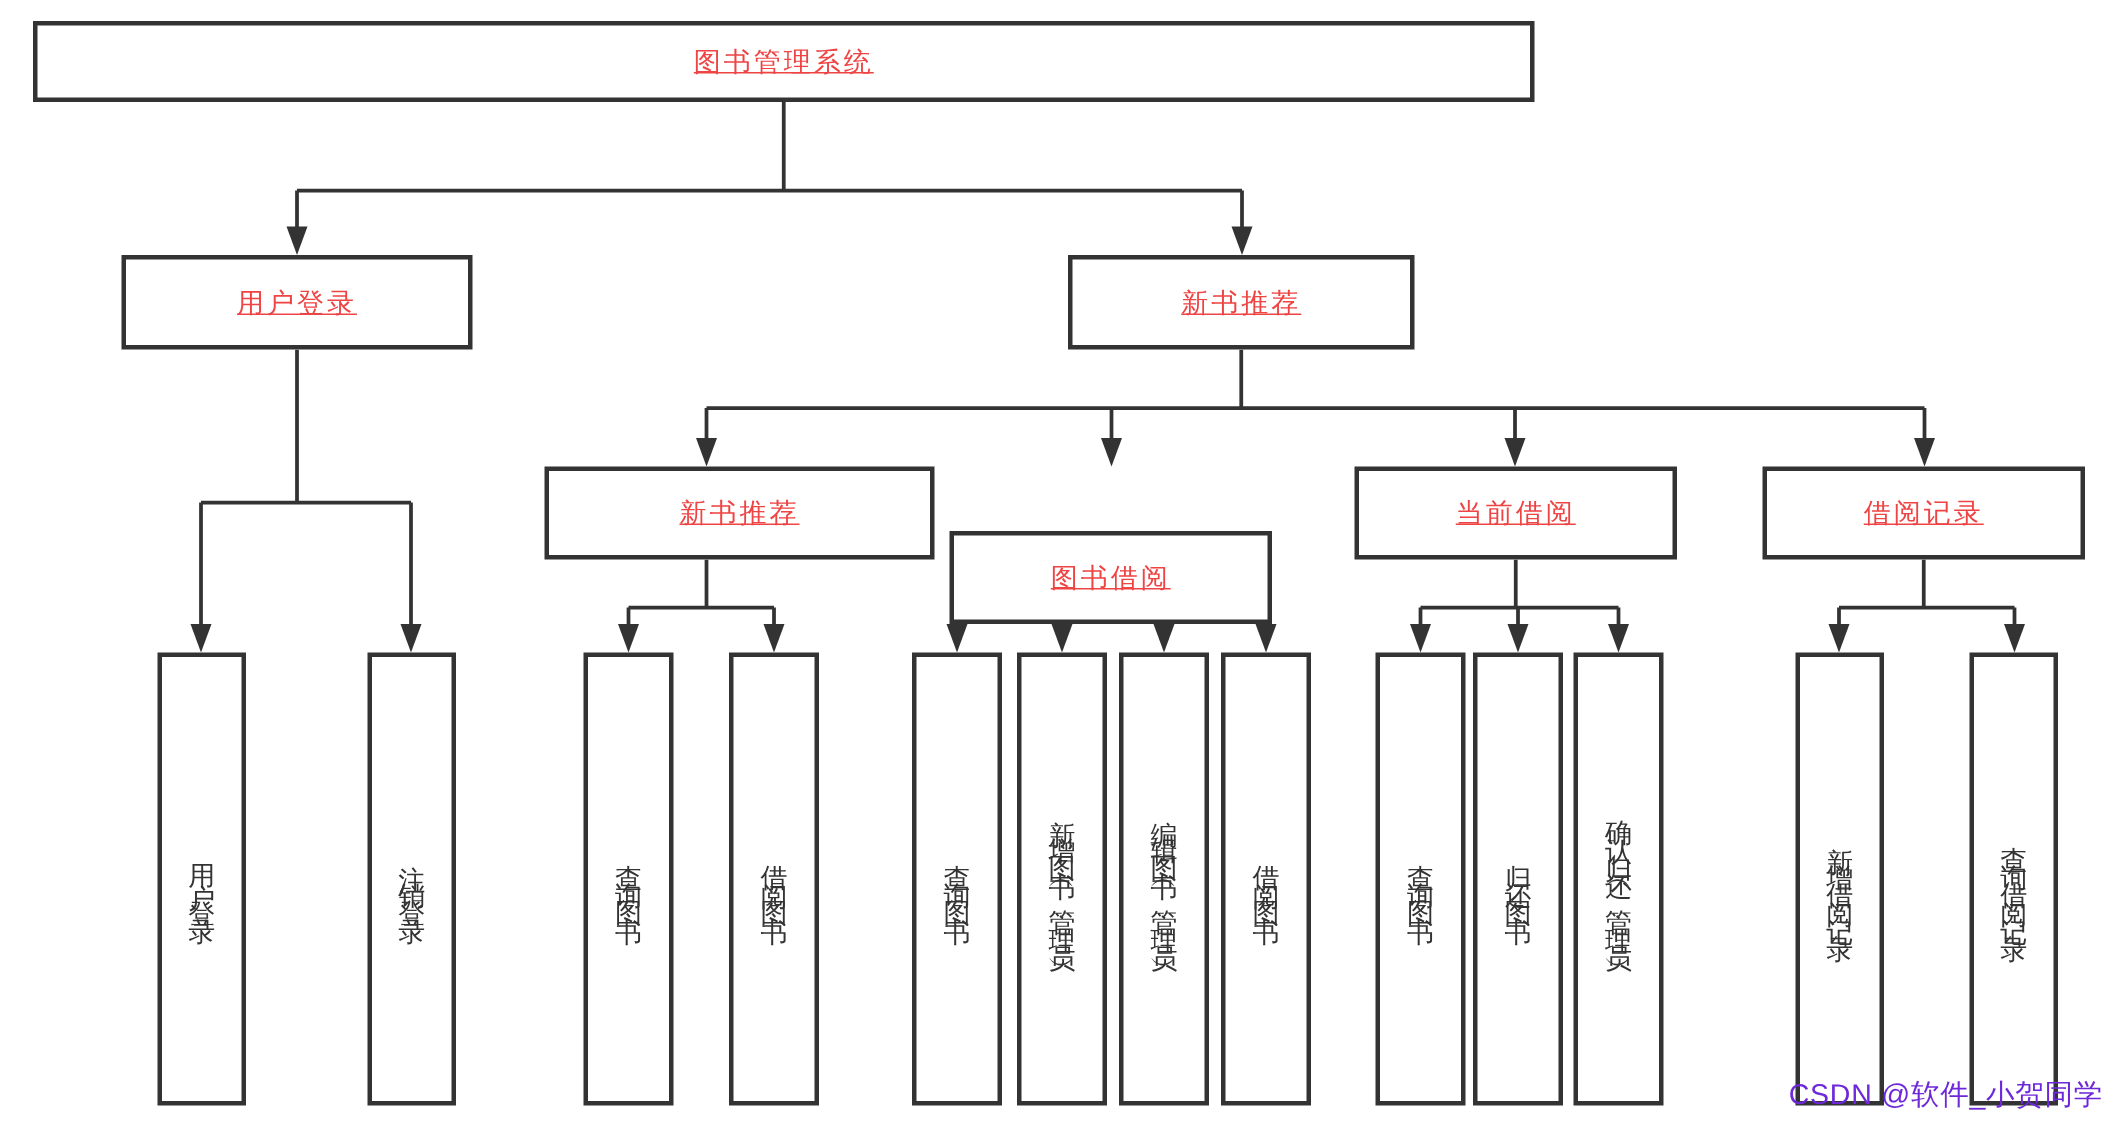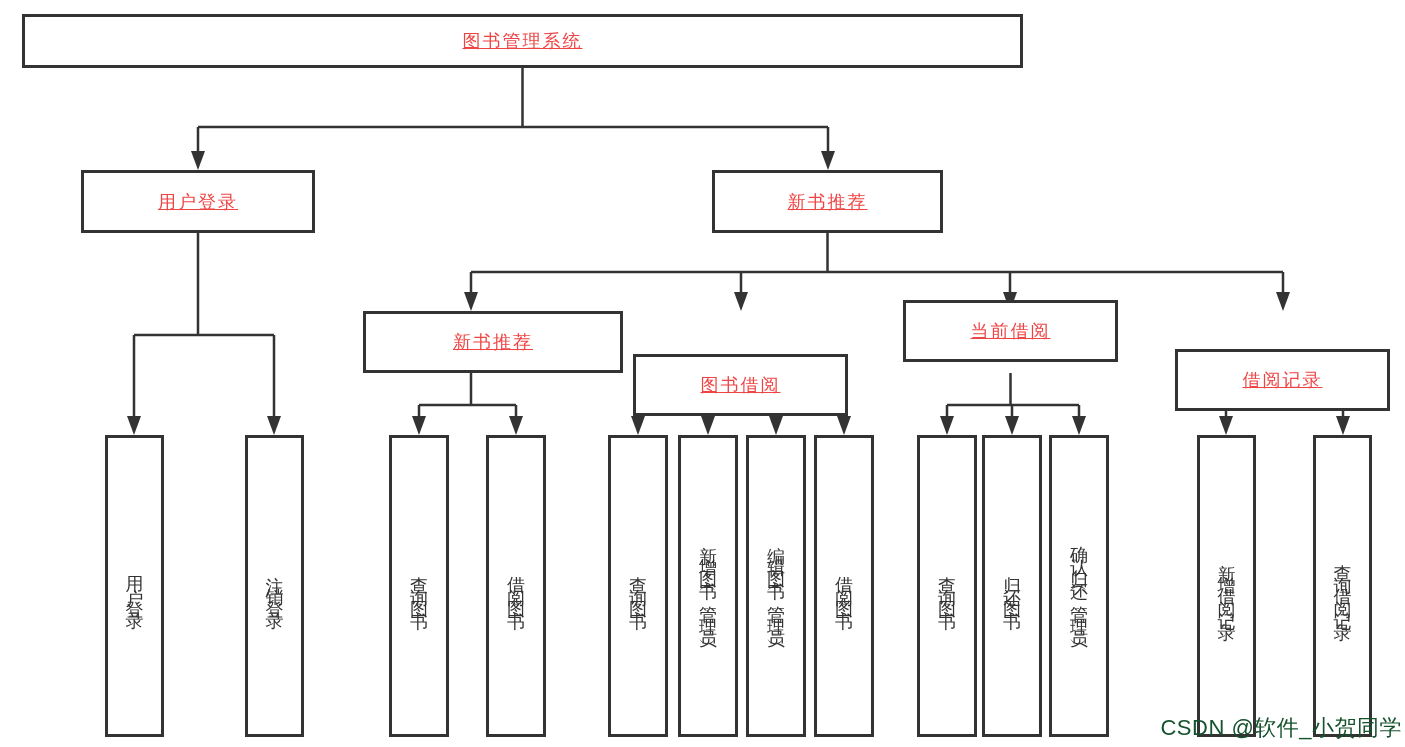--- a/index.html
+++ b/index.html
@@ -47,22 +47,22 @@
     font-size: 18px;
     line-height: 1;
     letter-spacing: 12px;
     color: #333333;
     white-space: nowrap;
   }
   .watermark {
     position: absolute;
     right: 3px;
     bottom: 4px;
-    font-size: 22px;
-    color: #14532d;
+    font-size: 19px;
+    color: #6d28d9;
     letter-spacing: 0.5px;
   }
   path.wire { stroke:#333333; stroke-width:2.5; fill:none; }
   polygon.arrow { fill:#333333; stroke:none; }
 </style>
 </head>
 <body>
 
 <div id="canvas">
 
@@ -119,24 +119,24 @@
   <div class="node" style="left:712px; top:170px; width:231px; height:63px;">
     <span>新书推荐</span>
   </div>
 
   <div class="node" style="left:363px; top:311px; width:260px; height:62px;">
     <span>新书推荐</span>
   </div>
   <div class="node" style="left:633px; top:311px; width:215px; height:62px;margin-top:43px;">
     <span>图书借阅</span>
   </div>
-  <div class="node" style="left:903px; top:300px; width:215px; height:62px;">
+  <div class="node" style="left:903px; top:311px; width:215px; height:62px;">
     <span>当前借阅</span>
   </div>
-  <div class="node" style="left:1175px; top:311px; width:215px; height:62px;margin-top:38px;">
+  <div class="node" style="left:1175px; top:311px; width:215px; height:62px;">
     <span>借阅记录</span>
   </div>
 
   <div class="leaf" style="left:105px; width:59px;">
     <span class="vtext">用户登录</span>
   </div>
   <div class="leaf" style="left:245px; width:59px;">
     <span class="vtext">注销登录</span>
   </div>
 

